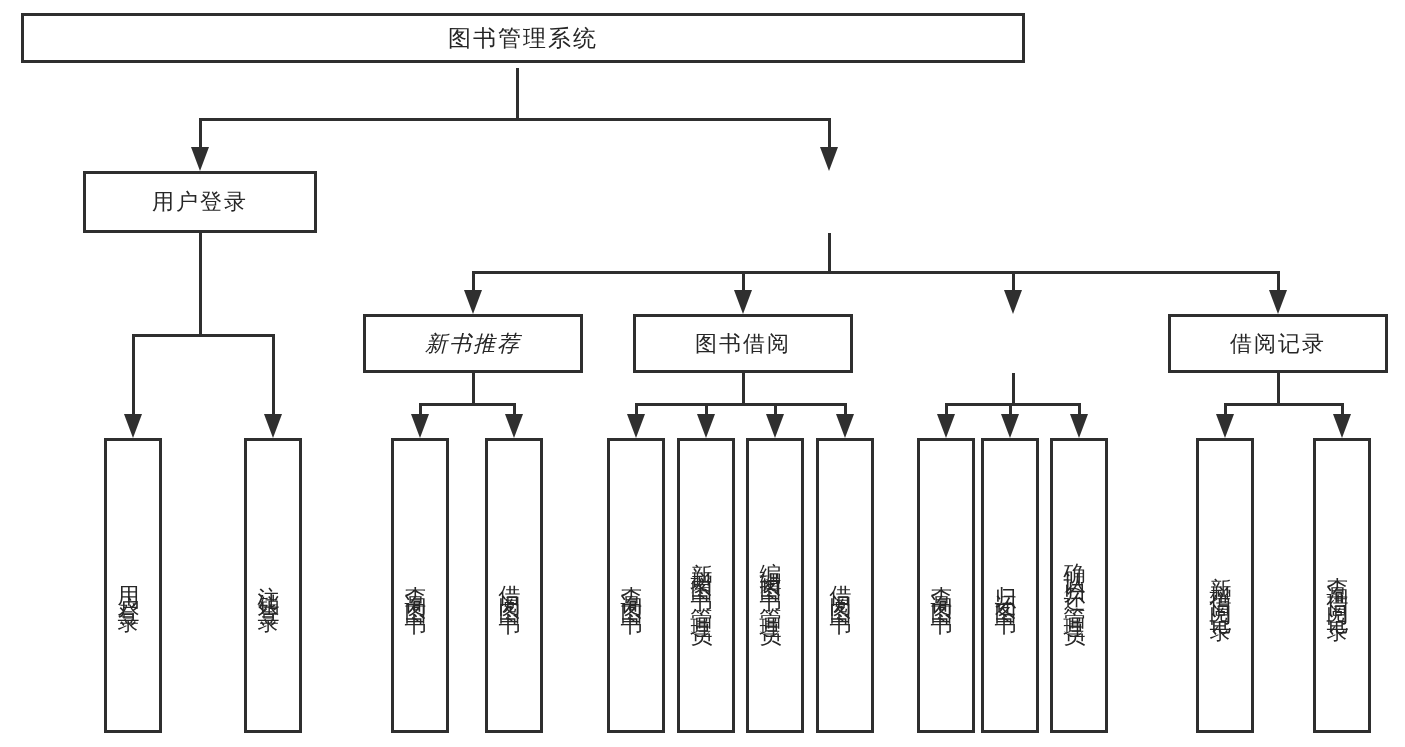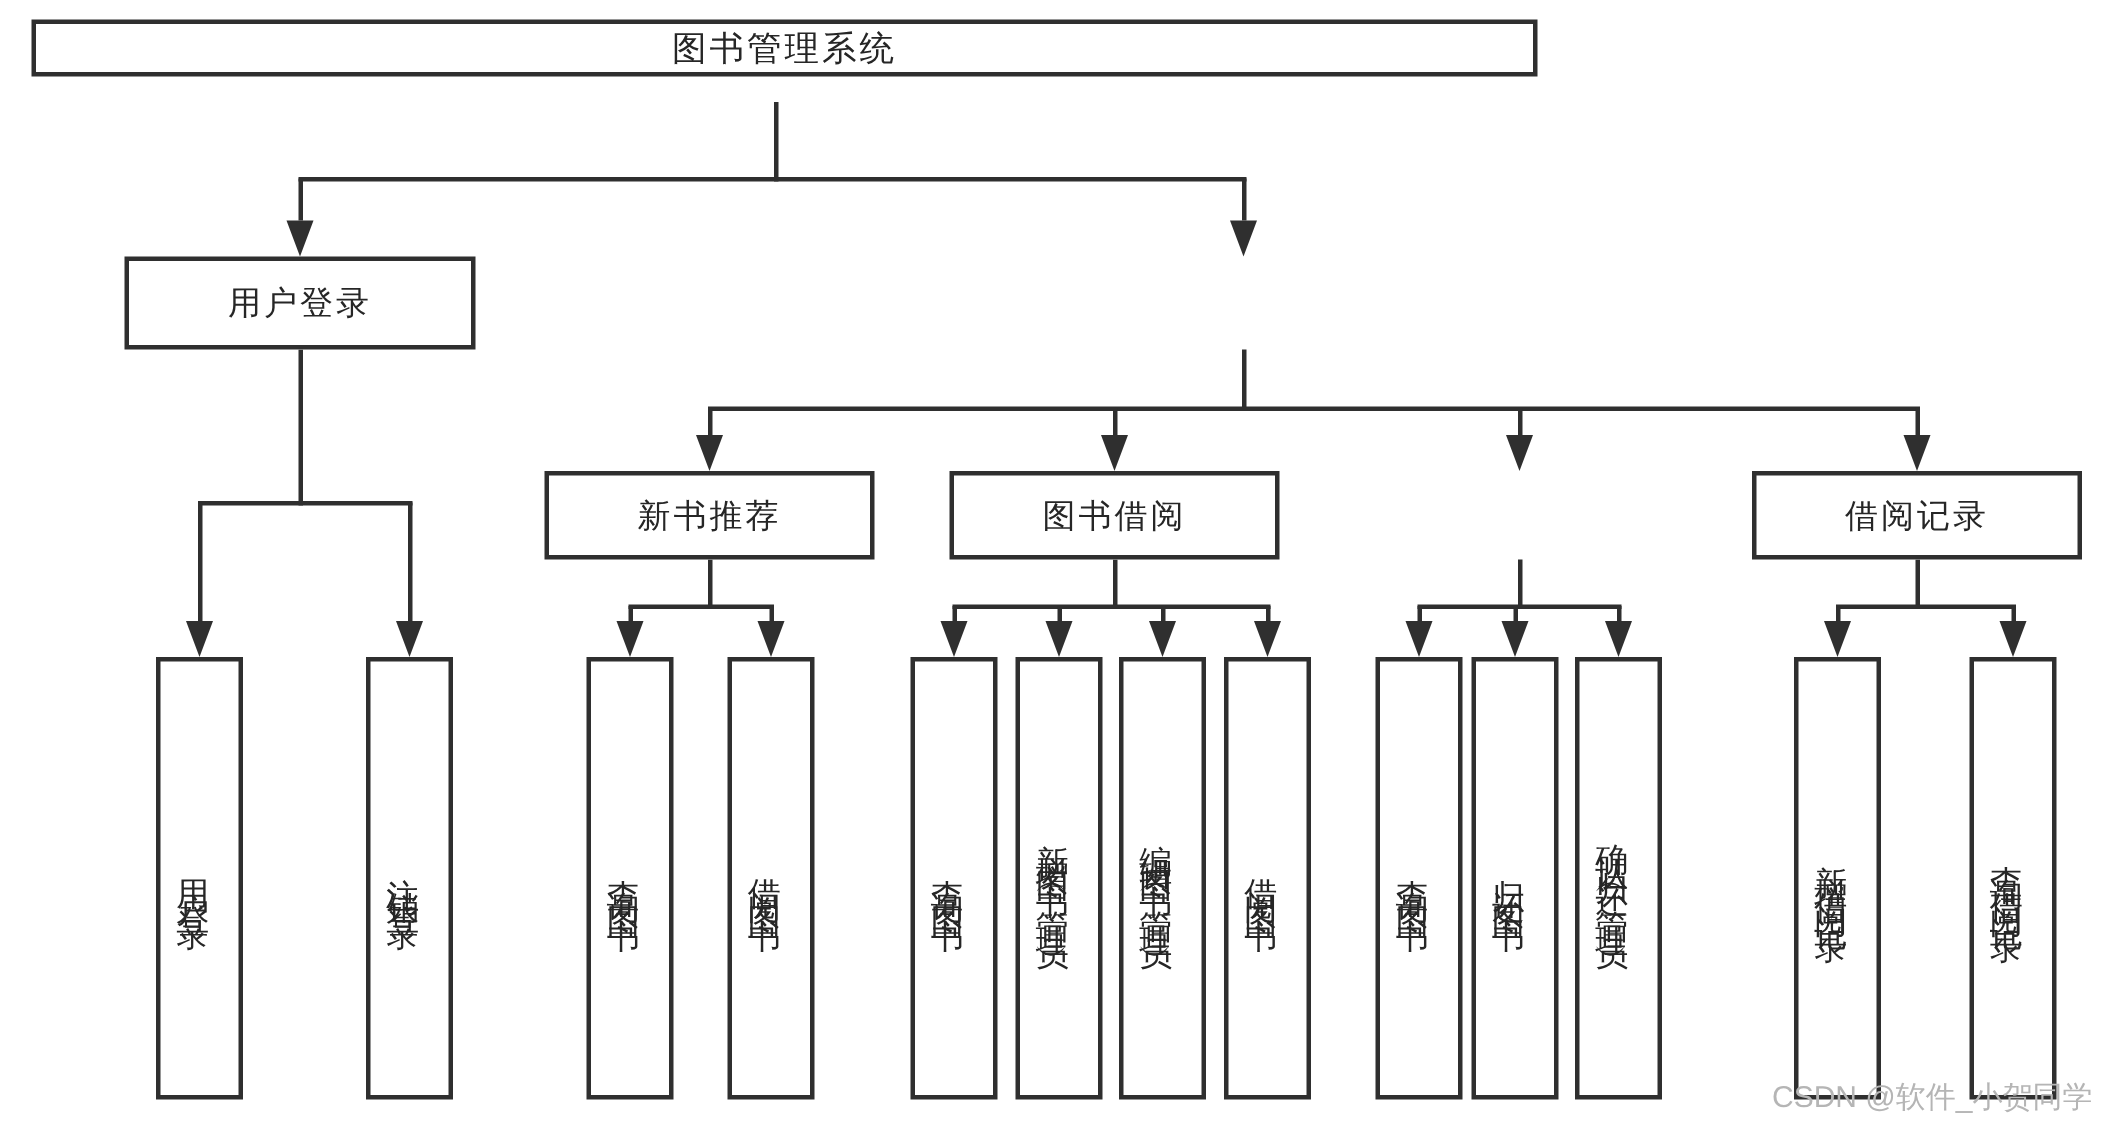--- a/index.html
+++ b/index.html
@@ -59,29 +59,29 @@
     color: var(--wm, #b5b5b5);
     z-index: 5;
     white-space: nowrap;
   }
 </style>
 </head>
 <body>
 
 <div id="canvas">
 
-  <div class="box root" style="left:21px; top:13px; width:1004px; height:38px;">
+  <div class="box root" style="left:21px; top:13px; width:1004px; height:50px;">
     <span class="hlabel">图书管理系统</span>
   </div>
 
   <div class="box" style="left:83px; top:171px; width:234px; height:62px;">
     <span class="hlabel">用户登录</span>
   </div>
 
-  <div class="box" style="left:363px; top:314px; width:220px; height:59px;">
+  <div class="box" style="left:363px; top:314px; width:220px; height:59px;font-style:italic;">
     <span class="hlabel">新书推荐</span>
   </div>
   <div class="box" style="left:633px; top:314px; width:220px; height:59px;">
     <span class="hlabel">图书借阅</span>
   </div>
   <div class="box" style="left:1168px; top:314px; width:220px; height:59px;">
     <span class="hlabel">借阅记录</span>
   </div>
 
   <div class="box" style="left:104px; top:438px; width:58px; height:295px;">
@@ -176,14 +176,13 @@
       <div class="ashaft" style="left: 1008.5px; top: 404px; width: 3px; height: 10px;"></div>
       <div class="ahead" style="left: 1001px; top: 414px;"></div>
       <div class="ashaft" style="left: 1077.5px; top: 404px; width: 3px; height: 10px;"></div>
       <div class="ahead" style="left: 1070px; top: 414px;"></div>
       <div class="ashaft" style="left: 1223.5px; top: 404px; width: 3px; height: 10px;"></div>
       <div class="ahead" style="left: 1216px; top: 414px;"></div>
       <div class="ashaft" style="left: 1340.5px; top: 404px; width: 3px; height: 10px;"></div>
       <div class="ahead" style="left: 1333px; top: 414px;"></div>
     </div>
 
-  <div class="watermark">CSDN @软件_小贺同学</div>
 </div>
 
 </body></html>

